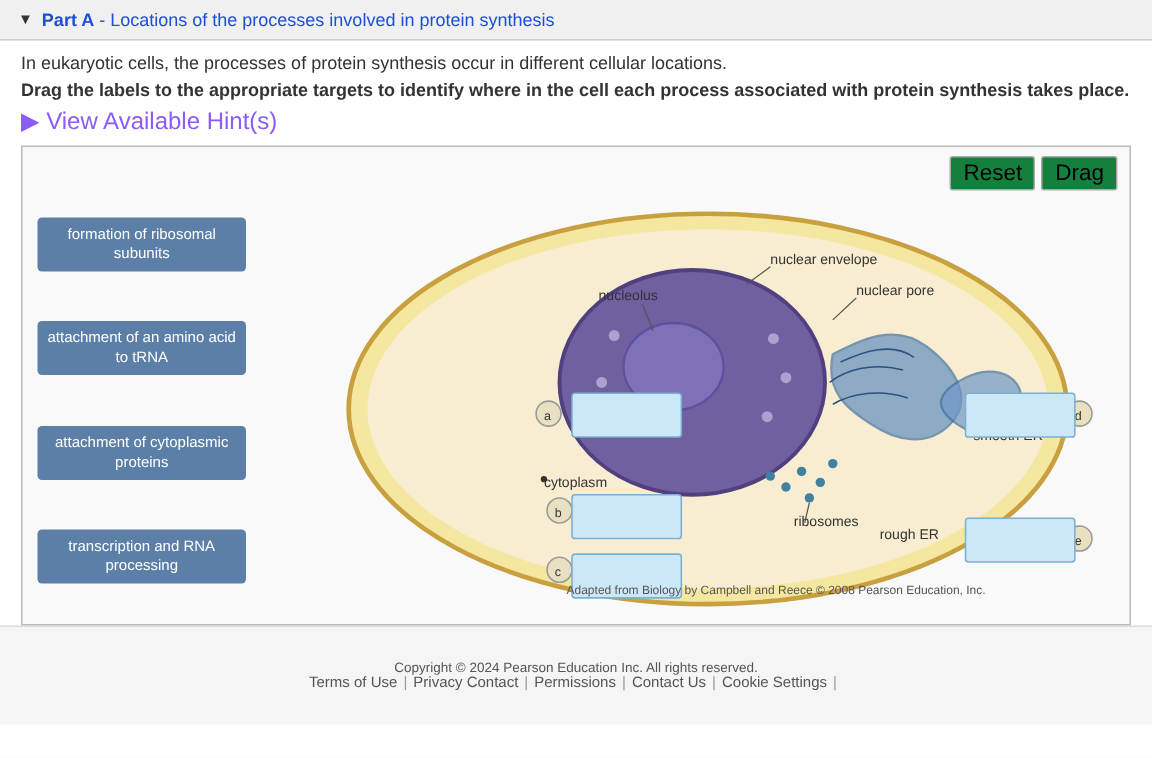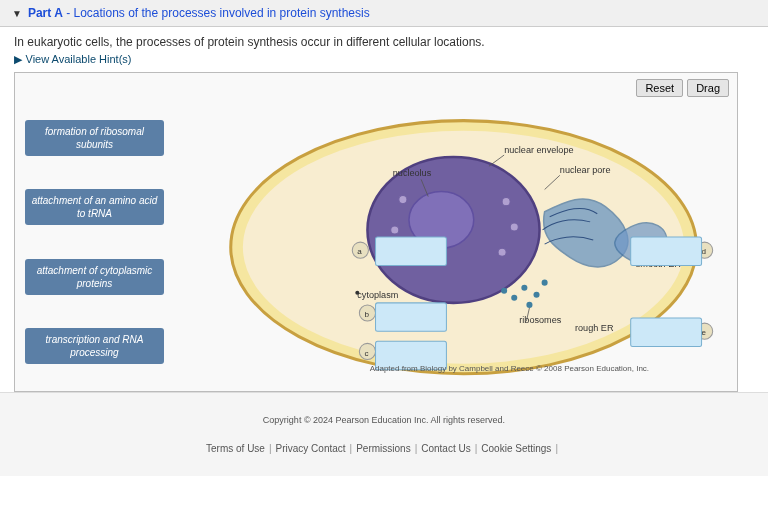--- a/index.html
+++ b/index.html
@@ -23,39 +23,39 @@
     .top-bar .arrow {
       font-size: 10px;
       color: #333;
     }
     .top-bar .part-title {
       font-size: 12px;
       color: #1d4ed8;
     }
 
     .content-area {
-      padding: 8px 30px 0 14px;
+      padding: 8px 14px 0 14px;
     }
 
     .intro-text {
       font-size: 12px;
       color: #333;
       margin-bottom: 4px;
     }
 
     .drag-instruction {
       font-size: 12px;
       font-weight: bold;
       color: #333;
       margin-bottom: 4px;
     }
 
     .hint-link {
-      font-size: 11px;
-      color: #0c4a6e;
+      font-size: 16px;
+      color: #8b5cf6;
       cursor: pointer;
       display: flex;
       align-items: center;
       gap: 4px;
       margin-bottom: 6px;
     }
 
     .main-panel {
       border: 1px solid #bbb;
       background: #f9f9f9;
@@ -66,36 +66,35 @@
 
     .reset-help {
       position: absolute;
       top: 6px;
       right: 8px;
       display: flex;
       gap: 4px;
       z-index: 10;
     }
     .reset-help button {
-      background: #e5e5e5;
+      background: #15803d;
       border: 1px solid #aaa;
       padding: 2px 8px;
-      font-size: 11px;
+      font-size: 15px;
       cursor: pointer;
       border-radius: 2px;
     }
 
     .labels-column {
       display: flex;
       flex-direction: column;
       justify-content: space-around;
       padding: 30px 6px 10px 10px;
       width: 155px;
       flex-shrink: 0;
-      font-style: italic;
     }
 
     .label-item {
       background: #5b7fa6;
       color: #fff;
       font-size: 10px;
       text-align: center;
       padding: 5px 4px;
       border-radius: 3px;
       cursor: grab;
@@ -121,21 +120,21 @@
     .footer {
       background: #f5f5f5;
       border-top: 1px solid #ddd;
       padding: 22px 10px;
       font-size: 9px;
       color: #555;
       text-align: center;
     }
 
     .footer-links {
-      margin-top: 18px;
+      margin-top: 0;
       font-size: 10px;
       color: #555;
       display: flex;
       justify-content: center;
       gap: 0;
     }
     .footer-links a {
       color: #555;
       text-decoration: none;
       cursor: pointer;
@@ -161,20 +160,21 @@
 <div class="top-bar">
   <span class="arrow">▼</span>
   <span class="part-title">
     <strong>Part A</strong>
     <span>- Locations of the processes involved in protein synthesis</span>
   </span>
 </div>
 
 <div class="content-area">
   <p class="intro-text">In eukaryotic cells, the processes of protein synthesis occur in different cellular locations.</p>
+  <p class="drag-instruction">Drag the labels to the appropriate targets to identify where in the cell each process associated with protein synthesis takes place.</p>
   <div class="hint-link">▶ View Available Hint(s)</div>
 
   <div class="main-panel">
 
     <div class="reset-help">
       <button>Reset</button>
       <button>Drag</button>
     </div>
 
     <div class="labels-column">

